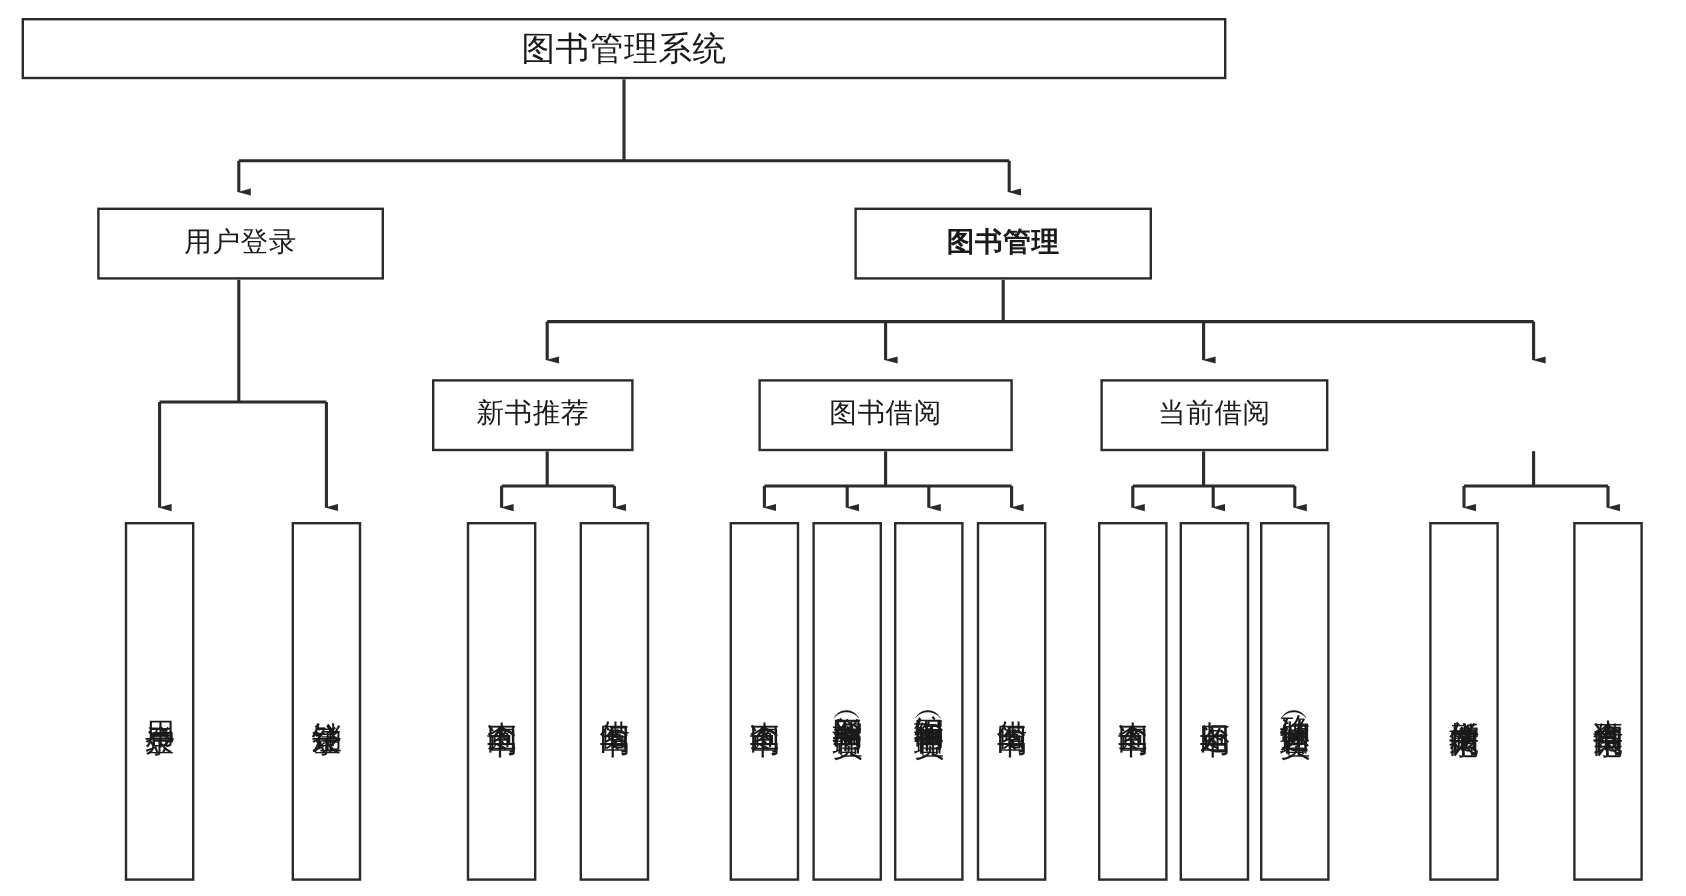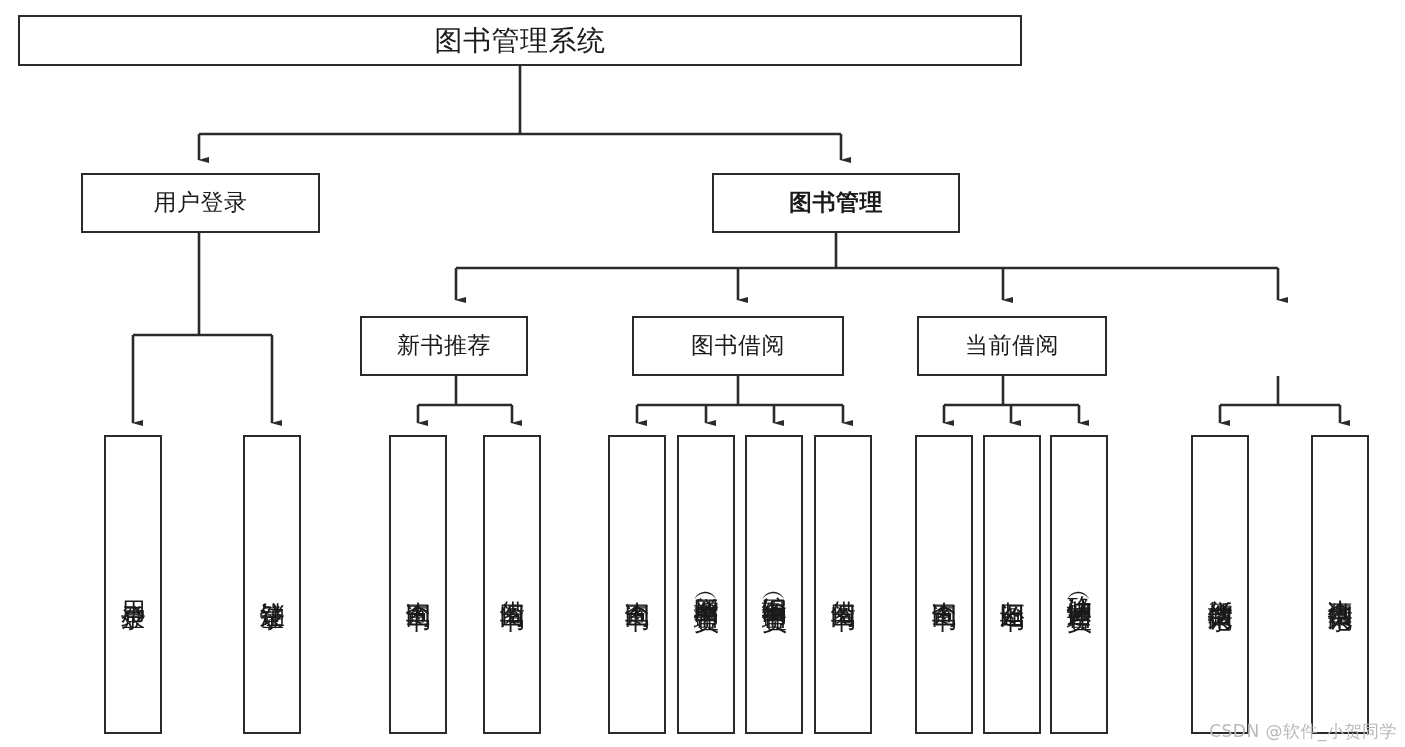--- a/index.html
+++ b/index.html
@@ -181,15 +181,14 @@
     <span class="lbl">确认归还（管理员）</span>
   </div>
 
   <div class="node v" style="left:1191px; top:435px; width:58px; height:299px;">
     <span class="lbl">新增借阅记录</span>
   </div>
   <div class="node v" style="left:1311px; top:435px; width:58px; height:299px;">
     <span class="lbl">查询借阅记录</span>
   </div>
 
-  <div class="watermark">CSDN @软件_小贺同学</div>
 
 </div>
 
 </body></html>

